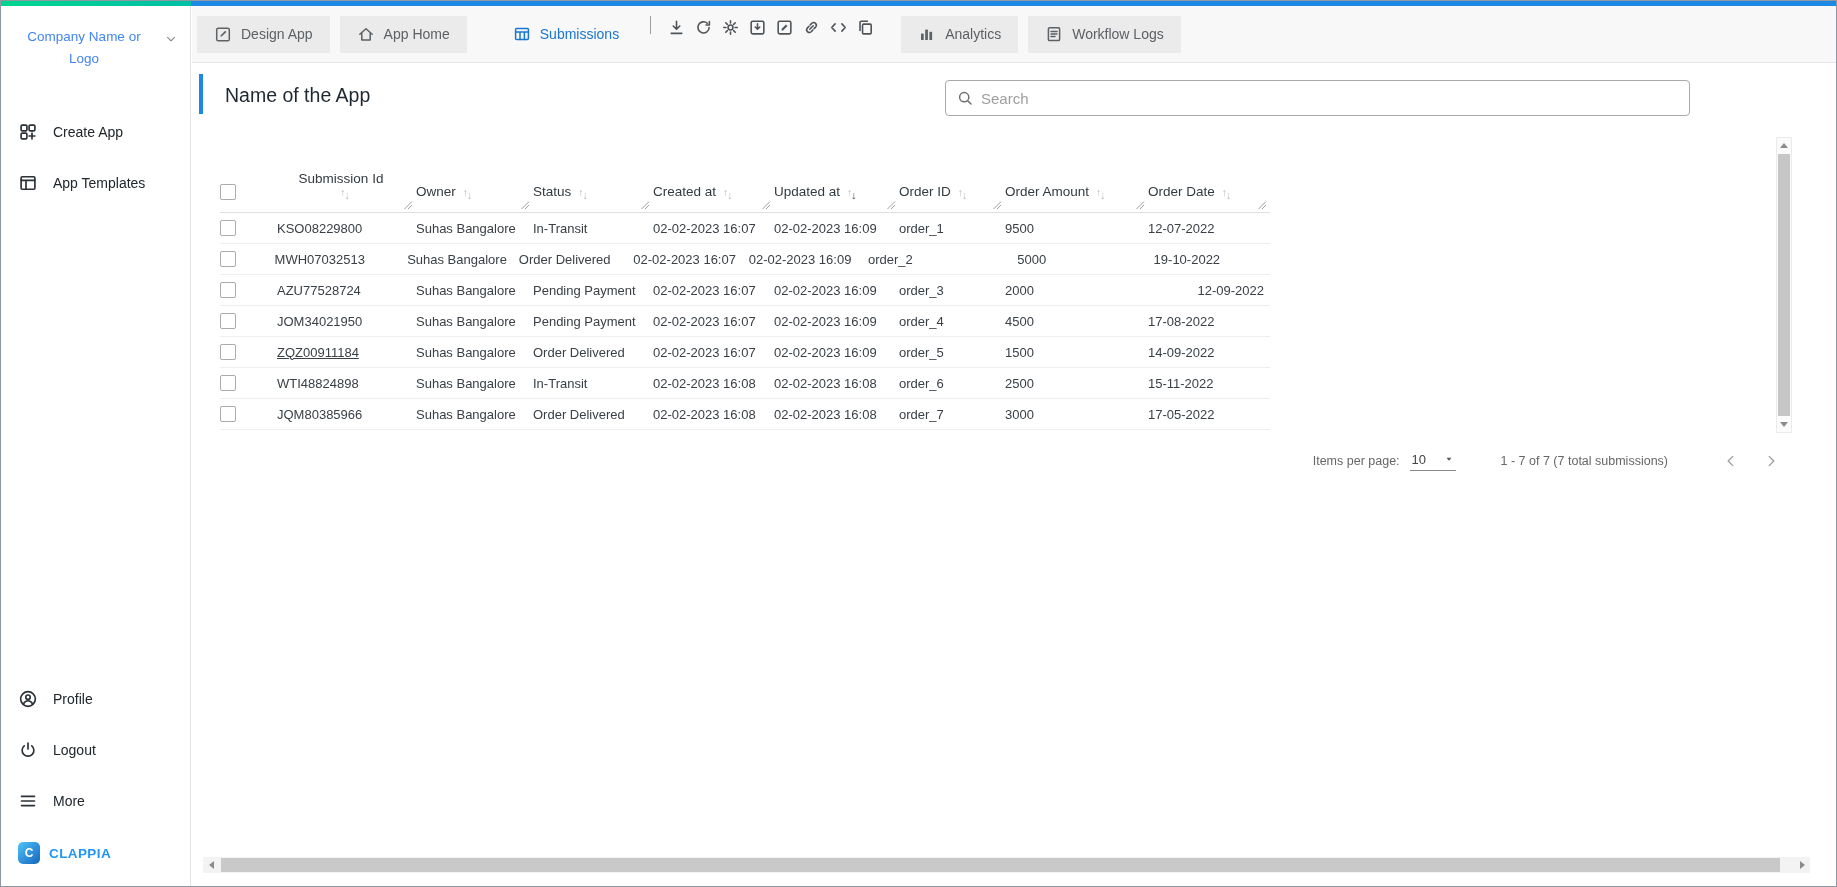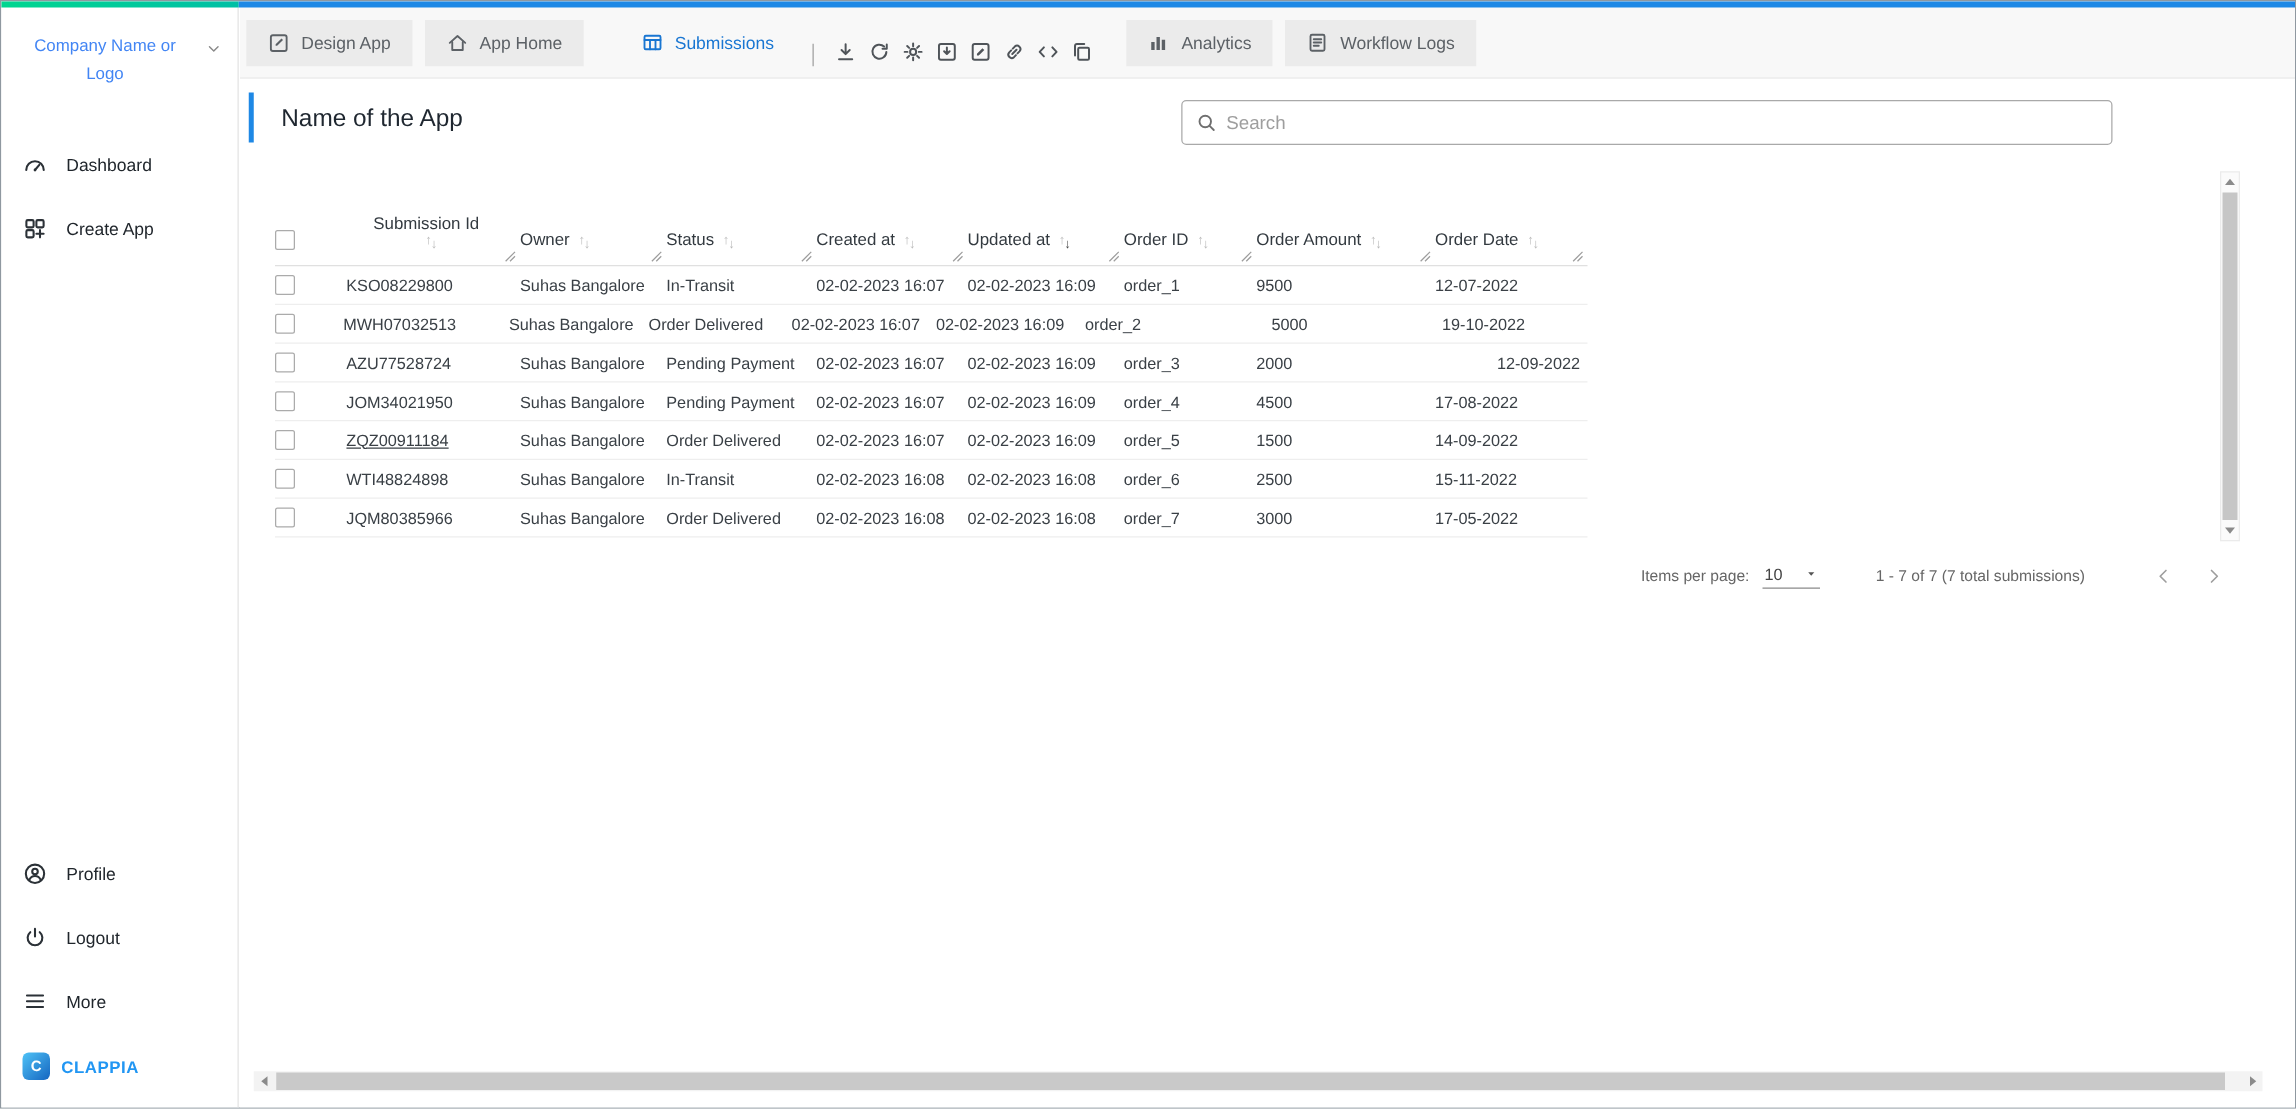--- a/index.html
+++ b/index.html
@@ -14,21 +14,21 @@
   .company-chev{position:absolute;top:26px;right:12px;color:#8a8a8a}
   .side-nav{position:absolute;top:100px;left:0;right:0}
   .side-item{display:flex;align-items:center;gap:15px;height:51px;padding-left:17px;color:#20262c;font-size:14px;cursor:pointer}
   .side-item .icon{color:#2b3137}
   .sidebar-footer{position:absolute;left:0;right:0;bottom:6px}
   .brand-row{display:flex;align-items:center;gap:9px;height:54px;padding-left:17px;cursor:pointer}
   .brand-badge{width:22px;height:22px;border-radius:5px;background:linear-gradient(135deg,#4fc3f7,#1565c0);display:flex;align-items:center;justify-content:center;color:#fff;font-size:12px;font-weight:bold}
   .brand-name{color:var(--brand-blue,#2196f3);font-weight:bold;font-size:13.5px;letter-spacing:.4px}
   
   .topbar{position:absolute;left:191px;right:0;top:5px;height:57px;background:#f8f8f8;border-bottom:1px solid #e6e6e6;display:flex;align-items:center;padding-left:5px}
-  .topbar-tabs{display:flex;align-items:flex-end}
+  .topbar-tabs{display:flex;align-items:flex-start}
   .tab{display:flex;align-items:center;gap:9px;height:37px;padding:0 17px;background:#ebebeb;color:#5c6166;font-size:14px;margin-right:10px;cursor:pointer;white-space:nowrap}
   .tab.active{background:transparent;color:var(--tab-blue,#1976d2);margin-left:19px;margin-right:8px}
   .tab-divider{width:1px;height:18px;background:#9e9e9e;margin:0 6px 0 6px}
   .tools{display:flex;align-items:center;gap:4px;margin:0 14px 0 8px}
   .tool-btn{width:23px;height:23px;border:none;background:transparent;color:#4f5459;display:flex;align-items:center;justify-content:center;cursor:pointer;padding:0}
   .tools + .tab{margin-left:10px}
   
   .content{position:absolute;left:191px;right:0;top:62px;bottom:0;background:#fff}
   .title-accent{position:absolute;left:7px;top:11px;width:4px;height:40px;background:var(--blue,#1e88e5)}
   .page-title{position:absolute;left:33px;top:21px;font-size:19.5px;font-weight:normal;color:#1f2730}
@@ -91,37 +91,36 @@
     <div class="company">Company Name or Logo</div>
     <span class="icon icon-14 company-chev">
         <svg viewBox="0 0 18 18" fill="none" stroke="currentColor" stroke-width="1.5" stroke-linecap="round" stroke-linejoin="round">
           <path d="M4.6 7l4.4 4.4L13.4 7"></path>
         </svg>
       </span>
     <nav class="side-nav">
         <div class="side-item">
           <span class="icon icon-20">
             <svg viewBox="0 0 18 18" fill="none" stroke="currentColor" stroke-width="1.5" stroke-linecap="round" stroke-linejoin="round">
-              <path d="M2.7 12.6a6.3 6.3 0 0 1 12.6 0"></path>
-              <path d="M9 12.6l3.1-3.7"></path>
-              <circle cx="9" cy="12.6" r="1" fill="currentColor" stroke="none"></circle>
-            </svg>
-          </span>
-          <span class="side-label">Dashboard</span>
-        </div>
-        <div class="side-item">
-          <span class="icon icon-20">
-            <svg viewBox="0 0 18 18" fill="none" stroke="currentColor" stroke-width="1.5" stroke-linecap="round" stroke-linejoin="round">
               <rect x="2.8" y="2.8" width="5.2" height="5.2" rx="1"></rect>
               <rect x="10" y="2.8" width="5.2" height="5.2" rx="1"></rect>
               <rect x="2.8" y="10" width="5.2" height="5.2" rx="1"></rect>
               <path d="M12.6 10v5.2M10 12.6h5.2"></path>
             </svg>
           </span>
           <span class="side-label">Create App</span>
+        </div>
+        <div class="side-item">
+          <span class="icon icon-20">
+            <svg viewBox="0 0 18 18" fill="none" stroke="currentColor" stroke-width="1.5" stroke-linecap="round" stroke-linejoin="round">
+              <rect x="2.8" y="3.4" width="12.4" height="11.2" rx="1"></rect>
+              <path d="M2.8 6.6h12.4M7.2 6.6v8"></path>
+            </svg>
+          </span>
+          <span class="side-label">App Templates</span>
         </div>
       </nav>
     <div class="sidebar-footer">
       <div>
           <div class="side-item">
             <span class="icon icon-20">
               <svg viewBox="0 0 18 18" fill="none" stroke="currentColor" stroke-width="1.5" stroke-linecap="round" stroke-linejoin="round">
                 <circle cx="9" cy="9" r="6.6"></circle>
                 <circle cx="9" cy="7.4" r="2"></circle>
                 <path d="M4.9 13.4c.9-1.9 2.3-2.8 4.1-2.8s3.2.9 4.1 2.8"></path>

